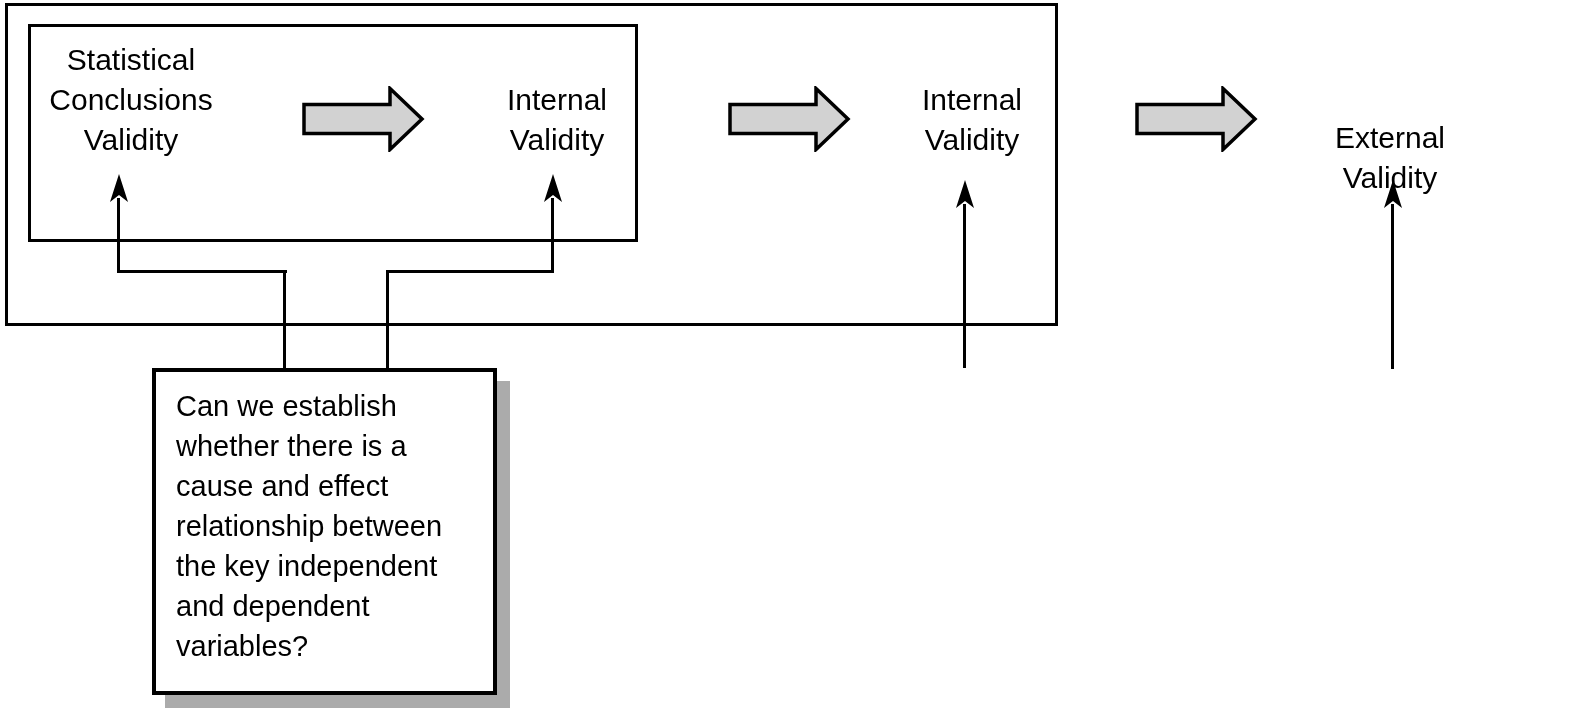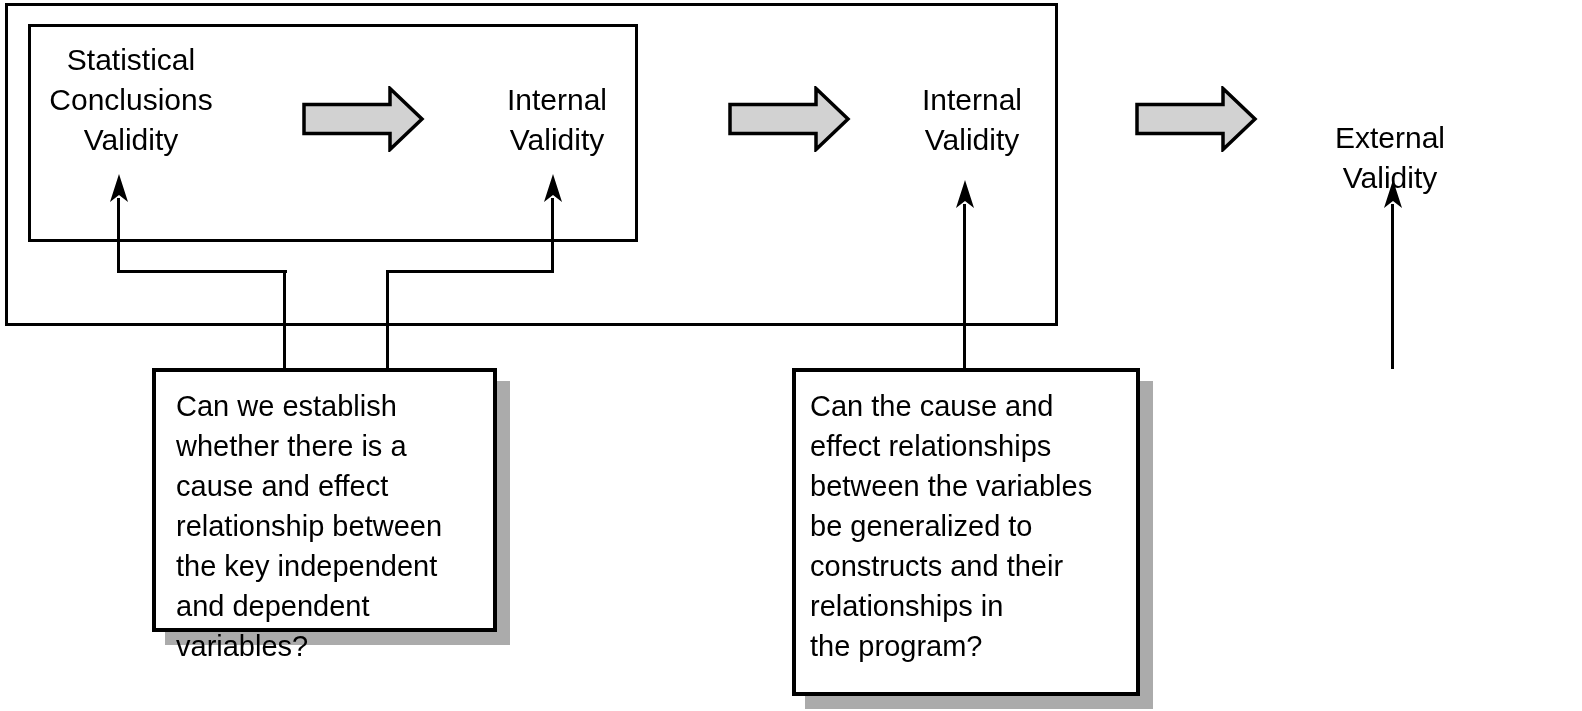--- a/index.html
+++ b/index.html
@@ -79,21 +79,21 @@
     position: absolute;
     background: #ffffff;
     border: 4px solid #000000;
     box-shadow: 13px 13px 0 0 #ababab;
     box-sizing: border-box;
     font-size: 29px;
     line-height: 40px;
     white-space: pre-line;
     padding: 14px 4px 0 14px;
   }
-  #question-box-1 { left: 152px;  top: 368px; width: 345px; height: 264px; padding-left: 20px; }
+  #question-box-1 { left: 152px;  top: 368px; width: 345px; height: 327px; padding-left: 20px; }
   #question-box-2 { left: 792px;  top: 368px; width: 348px; height: 328px; }
   #question-box-3 { left: 1220px; top: 369px; width: 347px; height: 326px; }
 </style>
 </head>
 <body>
 
 <div id="canvas">
 
   <div class="frame" id="outer-frame"></div>
   <div class="frame" id="inner-frame"></div>
@@ -140,21 +140,14 @@
   <div class="stage-label" id="label-external">External
 Validity</div>
 
   <div class="question-box" id="question-box-1">Can we establish
 whether there is a
 cause and effect
 relationship between
 the key independent
 and dependent
 variables?</div>
-  <div class="question-box" id="question-box-2">Can the cause and
-effect relationships
-between the variables
-be generalized to
-constructs and their
-relationships in
-the program?</div>
 
 </div>
 
 </body></html>

